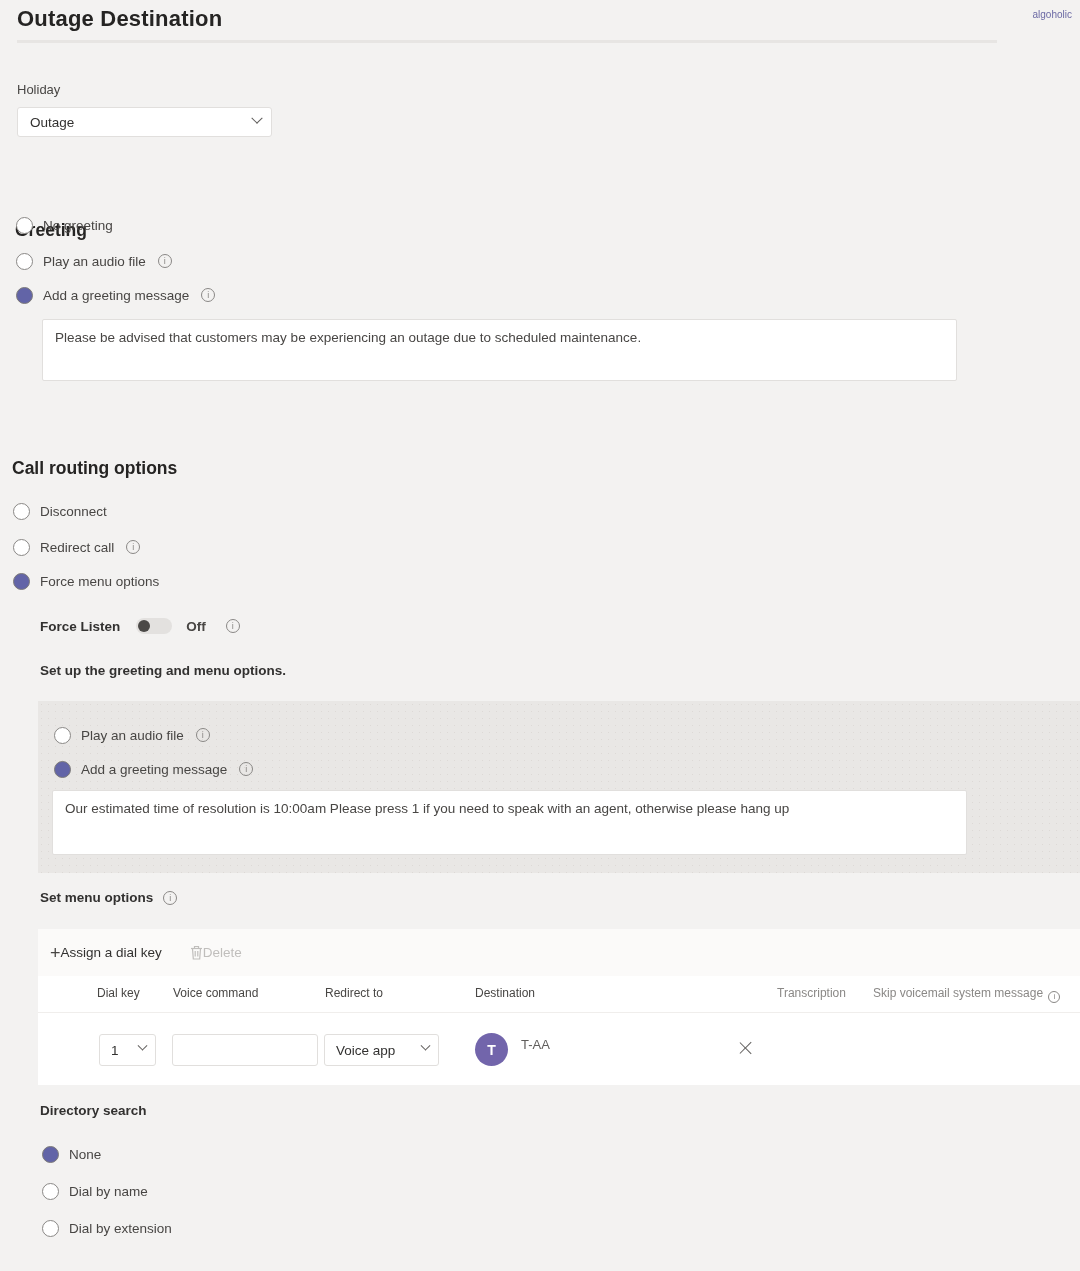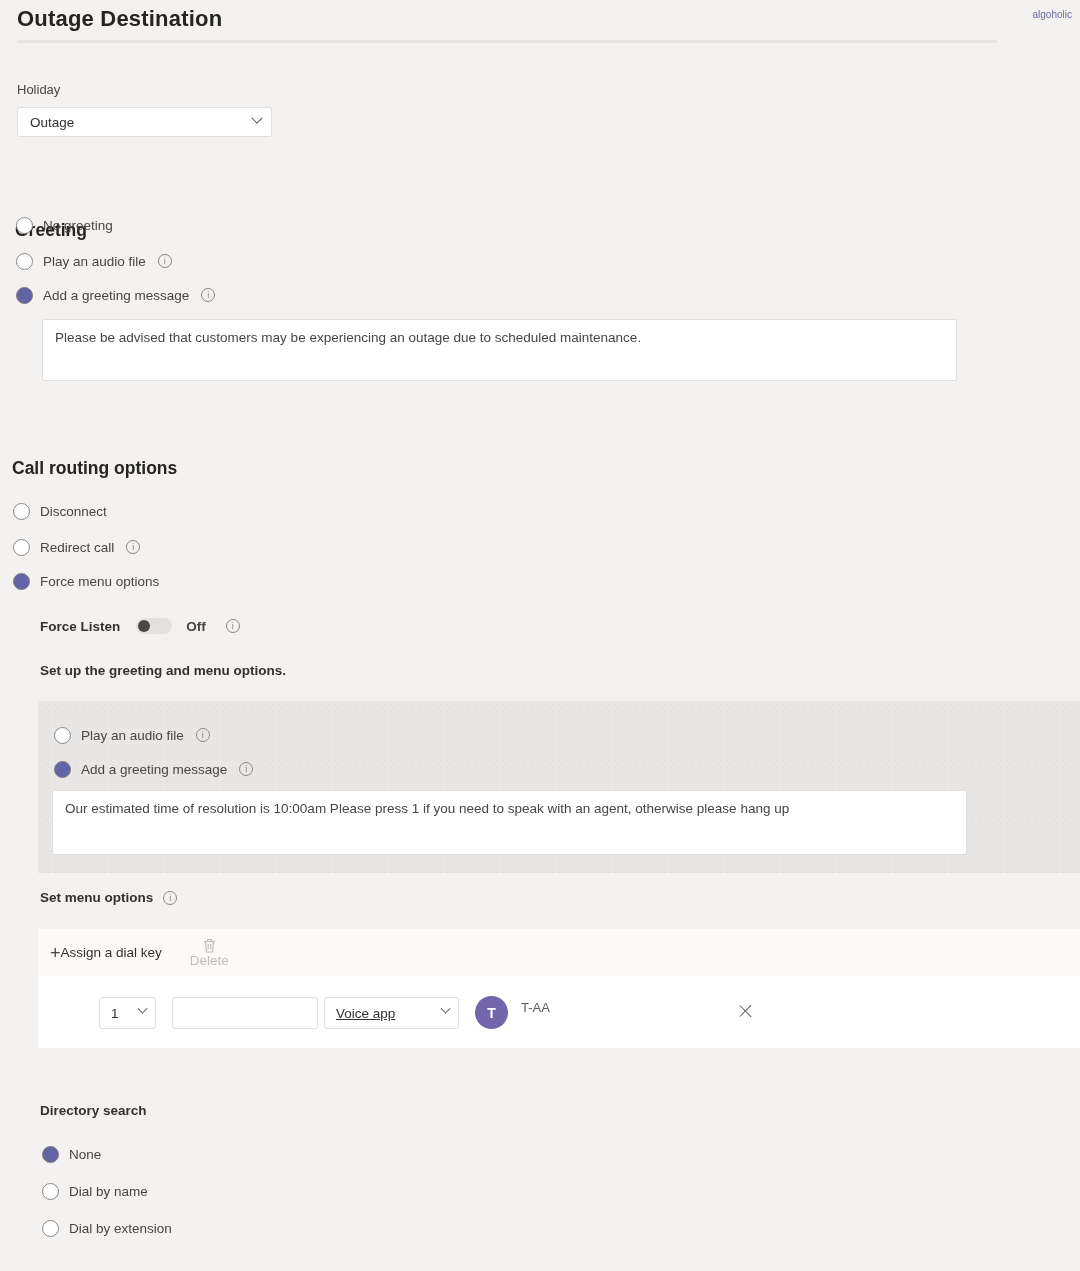--- a/index.html
+++ b/index.html
@@ -88,21 +88,21 @@
   }
 
   
   .menu-table { left: 38px; top: 929px; width: 1042px; }
   .menu-toolbar {
     height: 47px; background: #fbfaf9; display: flex; align-items: center;
     padding-left: 12px;
   }
   .toolbar-btn { display: flex; align-items: center; font-size: 13.5px; cursor: pointer; background: none; border: none; font-family: inherit; }
   .toolbar-btn.assign { color: #323130; }
-  .toolbar-btn.delete { color: #c0bebc; margin-left: 28px; flex-direction: column; }
+  .toolbar-btn.delete { color: #c0bebc; margin-left: 28px; }
   .plus-icon { font-size: 18px; font-weight: 400; color: #484644; line-height: 1; }
   .plus-icon::after { content: "+"; }
   .trash-icon svg { display: block; }
 
   .menu-header { height: 37px; background: #fff; position: relative; border-bottom: 1px solid #f0eeec; }
   .col-h { position: absolute; top: 10px; font-size: 12px; color: #484644; white-space: nowrap; }
   .col-h.light { color: #8a8886; }
   .col-h .info-icon { width: 12px; height: 12px; font-size: 8px; vertical-align: -2px; }
 
   .menu-row { height: 72px; background: #fff; position: relative; }
@@ -227,28 +227,36 @@
               <path d="M4.5 3.5v-2h4v2"></path>
               <path d="M2.5 3.5l.8 10.5h6.4l.8-10.5"></path>
               <path d="M5.2 6v5.5M7.8 6v5.5"></path>
             </g>
           </svg>
       </span>
       <span>Delete</span>
     </button>
   </div>
 
+  <div class="menu-header">
+    <span class="col-h" style="left:59px;">Dial key</span>
+    <span class="col-h" style="left:135px;">Voice command</span>
+    <span class="col-h" style="left:287px;">Redirect to</span>
+    <span class="col-h" style="left:437px;">Destination</span>
+    <span class="col-h light" style="left:739px;">Transcription</span>
+    <span class="col-h light" style="left:835px;"><span>Skip voicemail system message</span> <span class="info-icon"></span></span>
+  </div>
 
   <div class="menu-row">
     <div class="mini-select" style="left:61px; top:21px; width:57px;">
       <span>1</span>
       <span class="chevron"></span>
     </div>
     <input class="mini-input" style="left: 134px; top: 21px; width: 146px;" value="">
-    <div class="mini-select" style="left:286px; top:21px; width:135px;text-decoration:underline;">
+    <div class="mini-select" style="left:286px; top:21px; width:115px;">
       <span>Voice app</span>
       <span class="chevron"></span>
     </div>
     <div class="avatar" style="left:437px; top:20px;">T</div>
     <div class="dest-name" style="left:483px; top:24px;">T-AA</div>
     <div class="dismiss-icon" style="left:700px; top:27px;"></div>
   </div>
 </div>
 
 <div class="abs sub-heading" style="left:40px; top:1103px;">Directory search</div>

